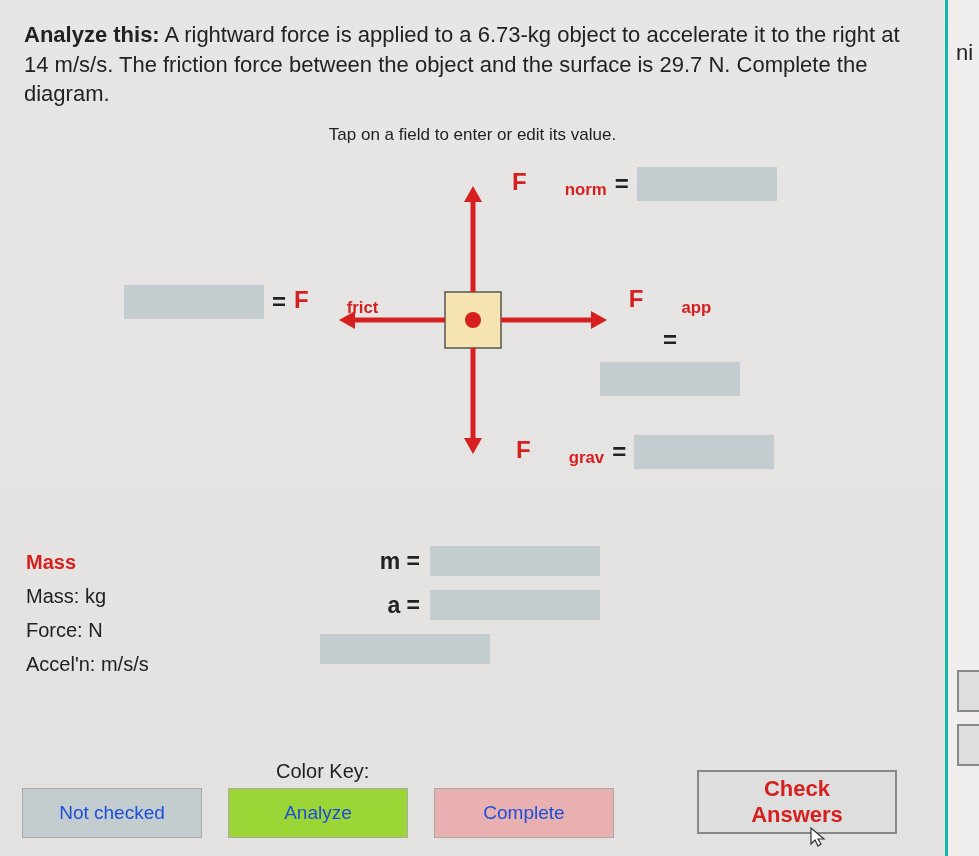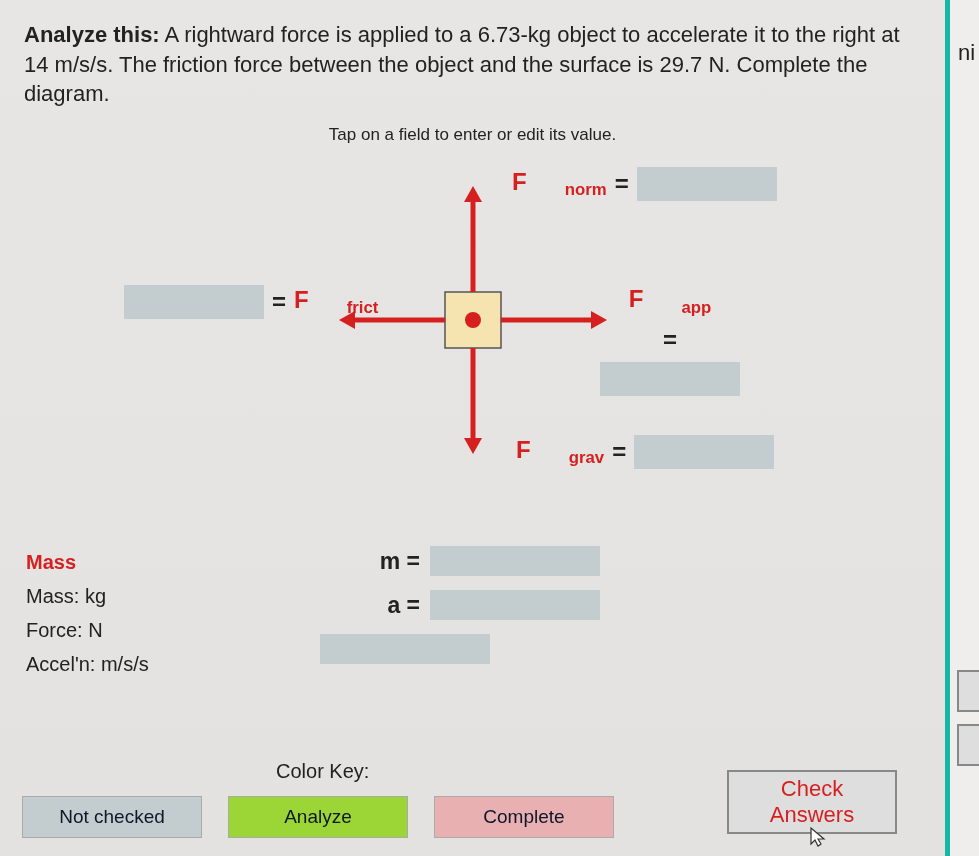--- a/index.html
+++ b/index.html
@@ -18,21 +18,21 @@
     height: 856px;
     background: linear-gradient(180deg, #e8e6e4 0%, #e4e2e0 100%);
     padding: 20px 24px;
   }
   .side-panel {
     position: absolute;
     right: 0; top: 0;
     width: 34px;
     height: 856px;
     background: #f0eeec;
-    border-left: 5px solid #14b8a6;
+    border-left: 3px solid #14b8a6;
     padding-left: 20px;
   }
   .side-text {
     position: absolute;
     top: 40px; left: 8px;
     font-size: 22px;
     color: #222;
   }
   .prompt {
     font-size: 22px;
@@ -125,41 +125,41 @@
   .key-row {
     position: absolute;
     bottom: 18px;
     left: 22px;
     display: flex;
     gap: 26px;
     align-items: center;
   }
   .key-chip {
     width: 180px;
-    height: 42px;
+    height: 50px;
     display: flex;
     align-items: center;
     justify-content: center;
     font-size: 19px;
-    color: #0f172a;
+    color: #1d4ed8;
     border: 1px solid #aaa;
   }
   .not-checked { background: #c3ccce; }
   .correct { background: #9cd636; }
   .incorrect { background: #e8b0b0; }
   .check-btn {
     position: absolute;
     right: 48px;
     bottom: 22px;
-    width: 170px;
+    width: 200px;
     height: 64px;
     background: #dedede;
     border: 2px solid #888;
     font-size: 22px;
-    font-weight: normal;
+    font-weight: bold;
     color: #d61f1f;
     display: flex;
     flex-direction: column;
     align-items: center;
     justify-content: center;
     line-height: 1.2;
     cursor: pointer;
   }
   .cursor-svg {
     position: absolute;

